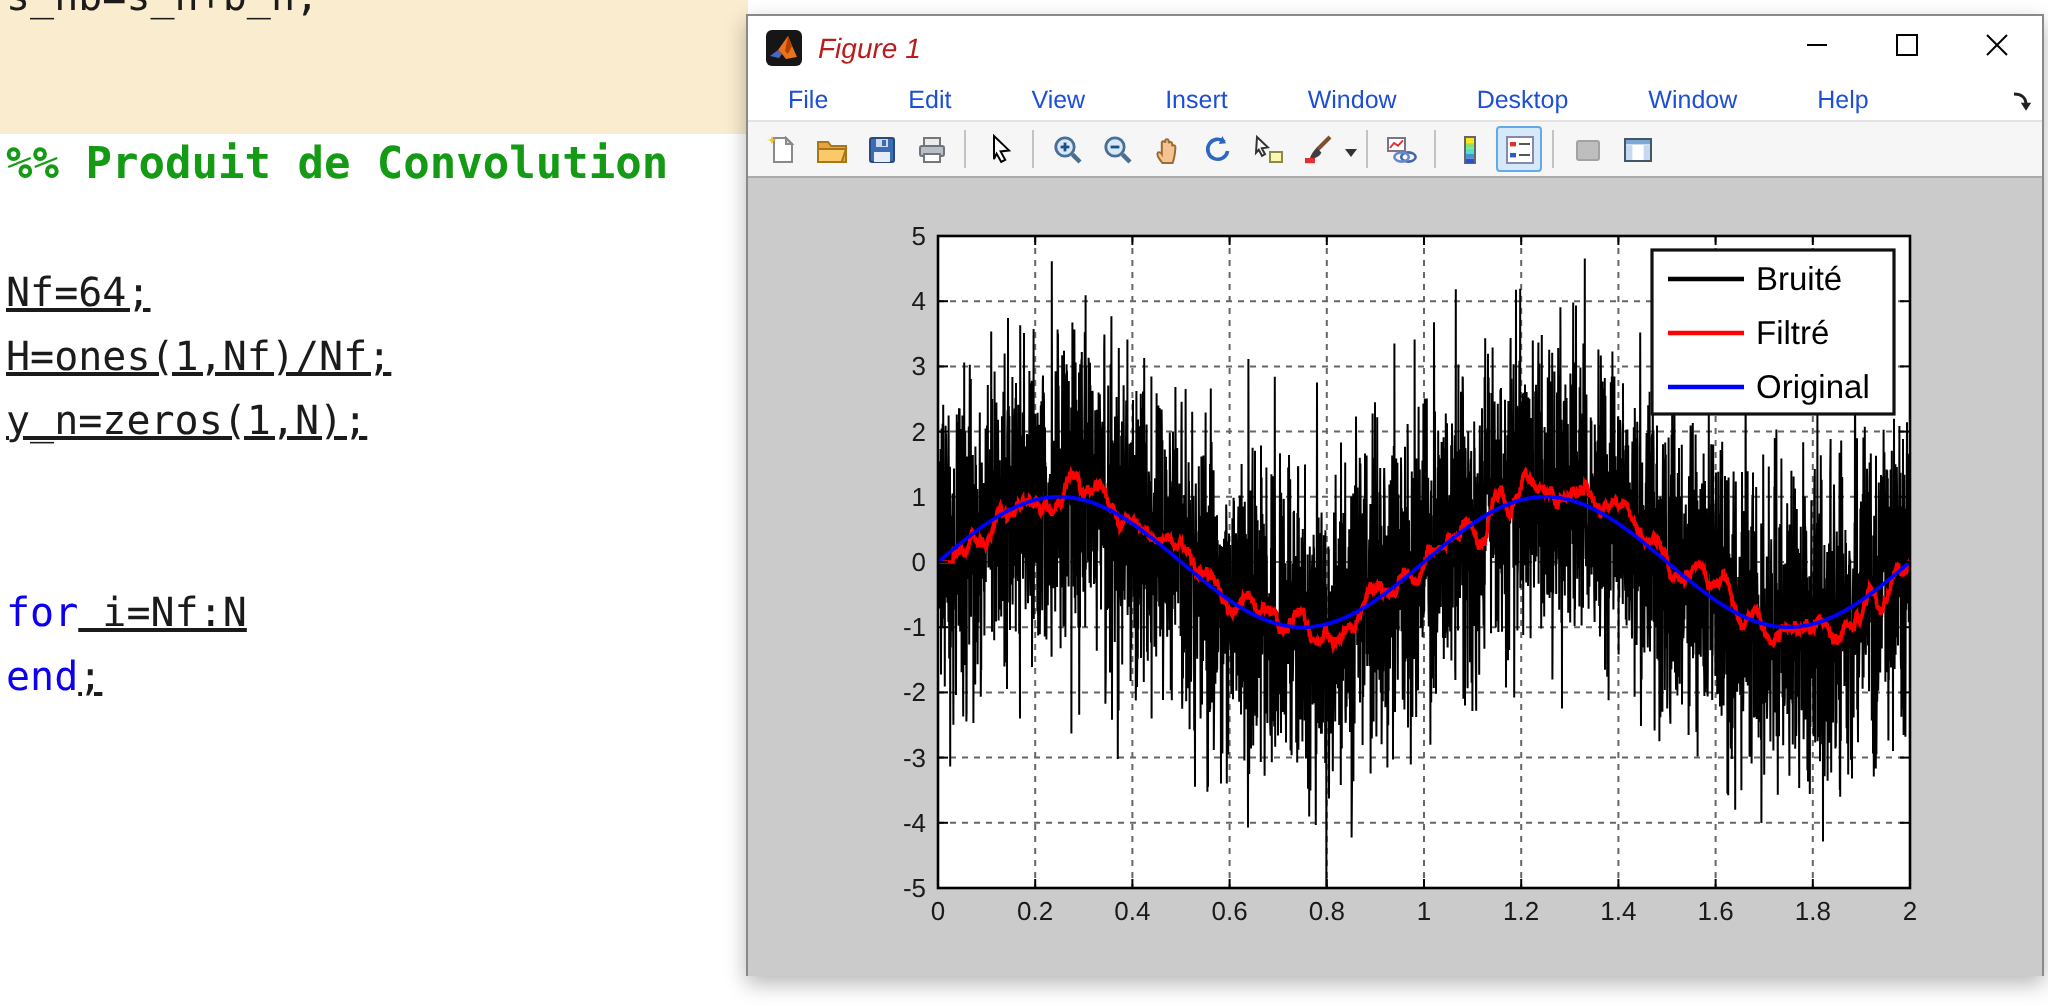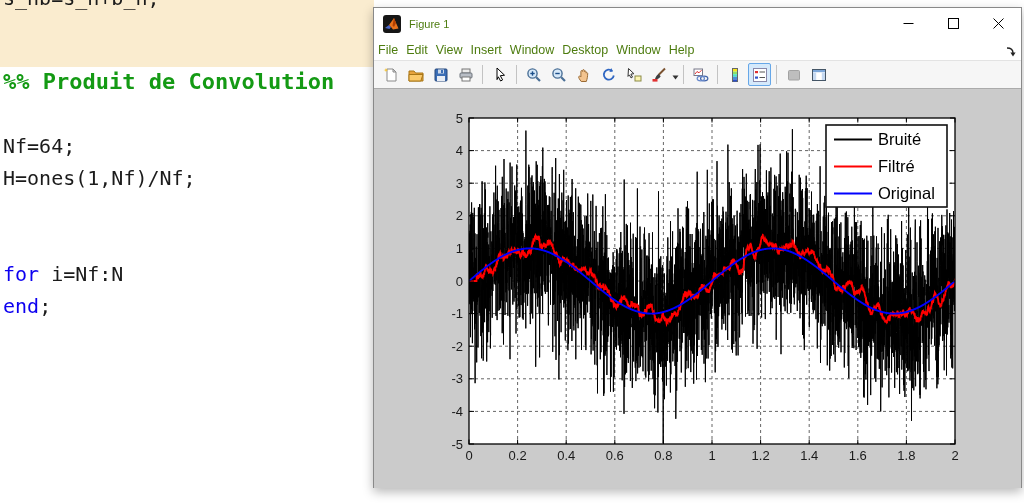--- a/index.html
+++ b/index.html
@@ -10,34 +10,34 @@
   #editor { position:absolute; inset:0; background:#ffffff; }
   #cell-highlight { position:absolute; left:0; top:0; width:374px; height:67px; background:#faeccf; }
   #clipped-line { position:absolute; left:3px; top:-13px;
                   font-family:"DejaVu Sans Mono", monospace; font-size:20px; line-height:22px;
                   color:#1b1b1b; white-space:pre; }
   #code-lines { position:absolute; left:3px; top:66px; width:380px; }
   .code-line { font-family:"DejaVu Sans Mono", monospace; font-size:20px; line-height:32px;
                height:32px; white-space:pre; color:#1b1b1b; }
   .code-line .seg-section { color:#149a14; font-weight:bold; font-size:22px; }
   .code-line .seg-keyword { color:#0d00f0;text-align:right; }
-  .code-line .seg-plain   { color:#1b1b1b; }
+  .code-line .seg-plain   { color:#1b1b1b;text-decoration:underline; }
 
   
   #figure-window { position:absolute; left:373px; top:7px; width:649px; height:481px;
                    background:#ffffff; border:1px solid #898989;
                    box-shadow:0 4px 10px rgba(0,0,0,.28); }
   #title-bar { height:32px; background:#ffffff; display:flex; align-items:center; }
   #title-icon { width:18px; height:18px; margin-left:9px; }
-  #window-title { font-size:11px; color:#4d7c0f; margin-left:8px; }
+  #window-title { font-size:14px; color:#b91c1c; margin-left:8px;font-style:italic; }
   #window-controls { margin-left:auto; display:flex; height:100%; }
   .win-btn { width:45px; height:100%; display:flex; align-items:center; justify-content:center; cursor:default; }
 
   #menu-bar { height:20px; display:flex; align-items:center; background:#ffffff; position:relative; }
-  .menu-item { font-size:12.5px; color:#4d7c0f; padding:0 4px; }
+  .menu-item { font-size:12.5px; color:#1d4ed8; padding:0 20px; }
   #menu-overflow { position:absolute; right:5px; top:3px; }
 
   #toolbar { height:29px; background:#f6f6f6; border-top:1px solid #e3e3e3;
              border-bottom:1px solid #ababab; display:flex; align-items:center; padding-left:4px; }
   .tb-btn { width:23px; height:23px; display:flex; align-items:center; justify-content:center;
             border:1px solid transparent; border-radius:2px; margin:0 1px; }
   .tb-btn.selected { background:#d5e9fb; border-color:#66a7e8; }
   .tb-btn.disabled { opacity:.9; }
   .tb-sep { width:1px; height:19px; background:#c3c3c3; margin:0 4px; }
   .tb-caret { margin-left:1px; }
@@ -49,20 +49,21 @@
 <body>
 
 <div id="editor">
   <div id="cell-highlight"></div>
   <div id="clipped-line" class="code-line">s_nb=s_n+b_n;</div>
   <div id="code-lines">
       <div class="code-line"><span class="seg-section">%% Produit de Convolution</span></div>
       <div class="code-line"></div>
       <div class="code-line"><span class="seg-plain">Nf=64;</span></div>
       <div class="code-line"><span class="seg-plain">H=ones(1,Nf)/Nf;</span></div>
+      <div class="code-line"><span class="seg-plain">y_n=zeros(1,N);</span></div>
       <div class="code-line"></div>
       <div class="code-line"></div>
       <div class="code-line"><span class="seg-keyword">for</span><span class="seg-plain"> i=Nf:N</span></div>
       <div class="code-line"><span class="seg-keyword">end</span><span class="seg-plain">;</span></div>
     </div>
 </div>
 
 <div id="figure-window">
 
   <div id="title-bar">

